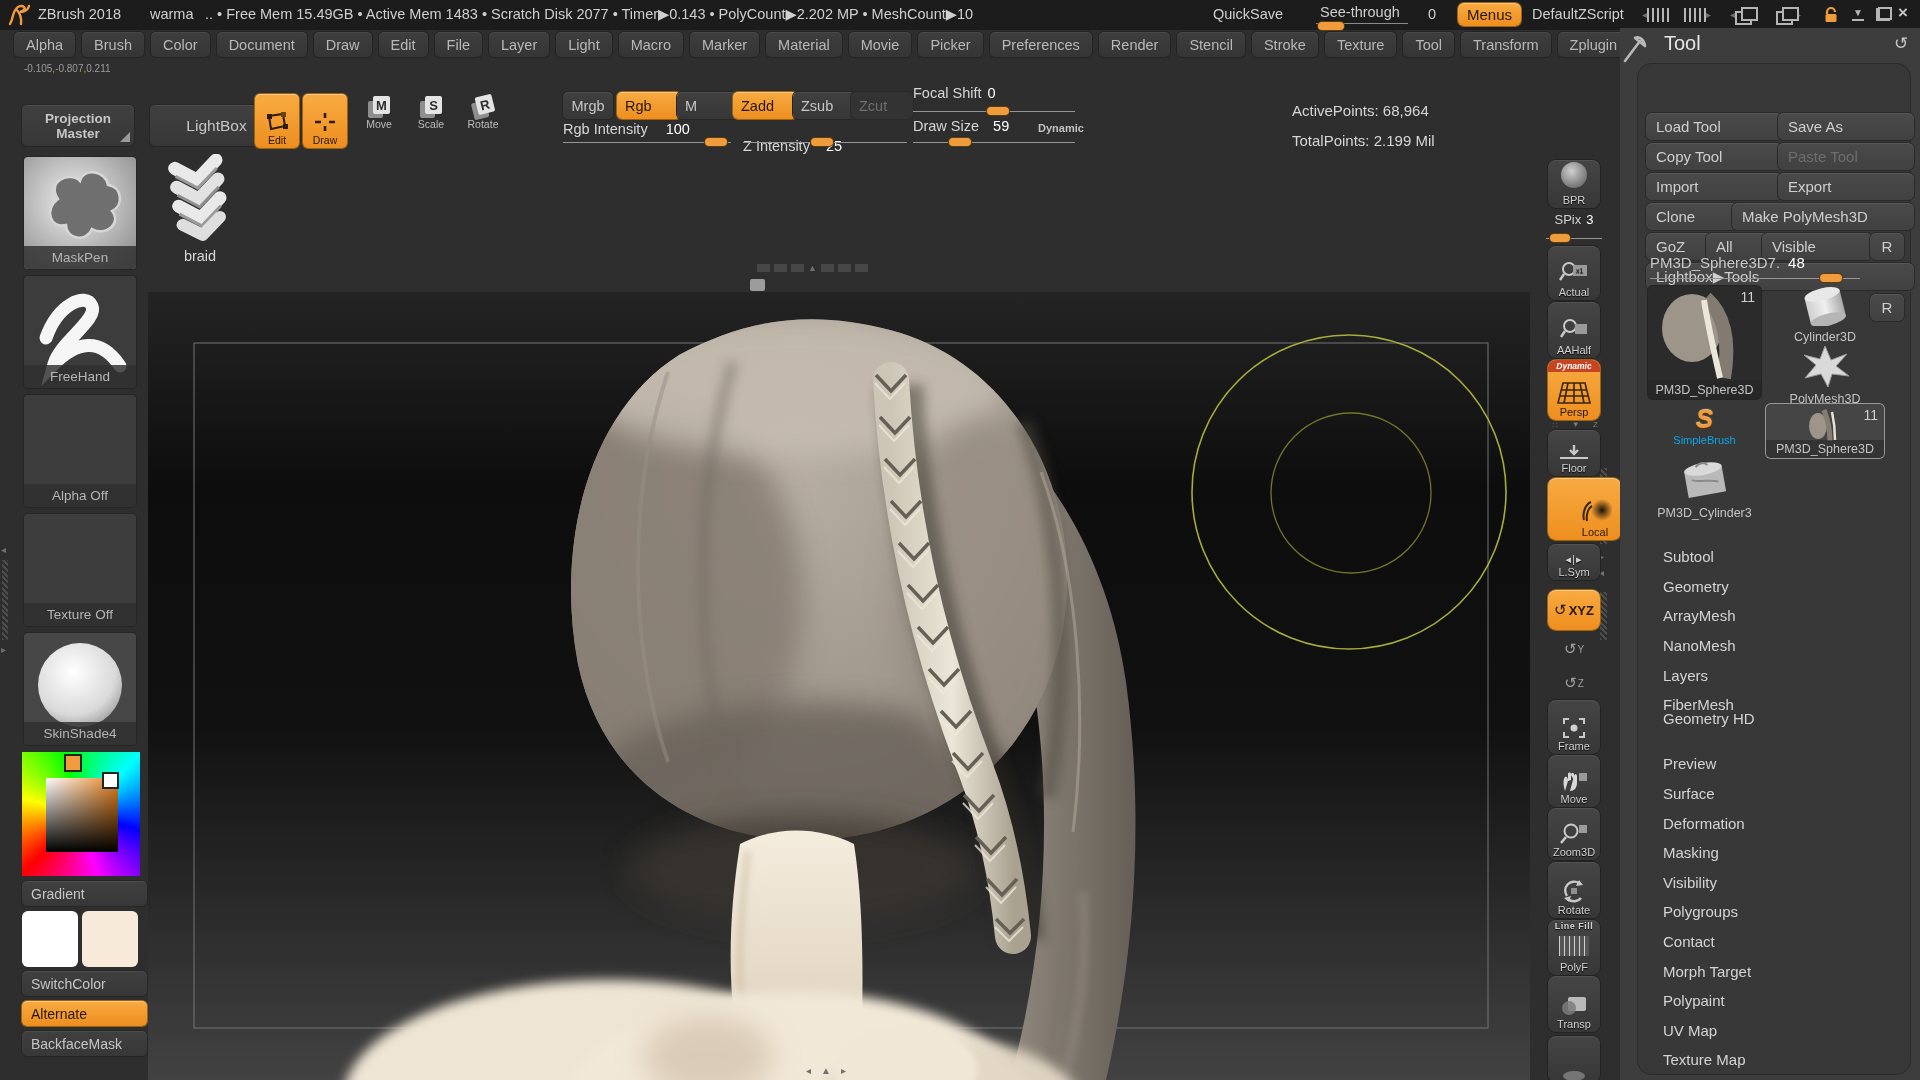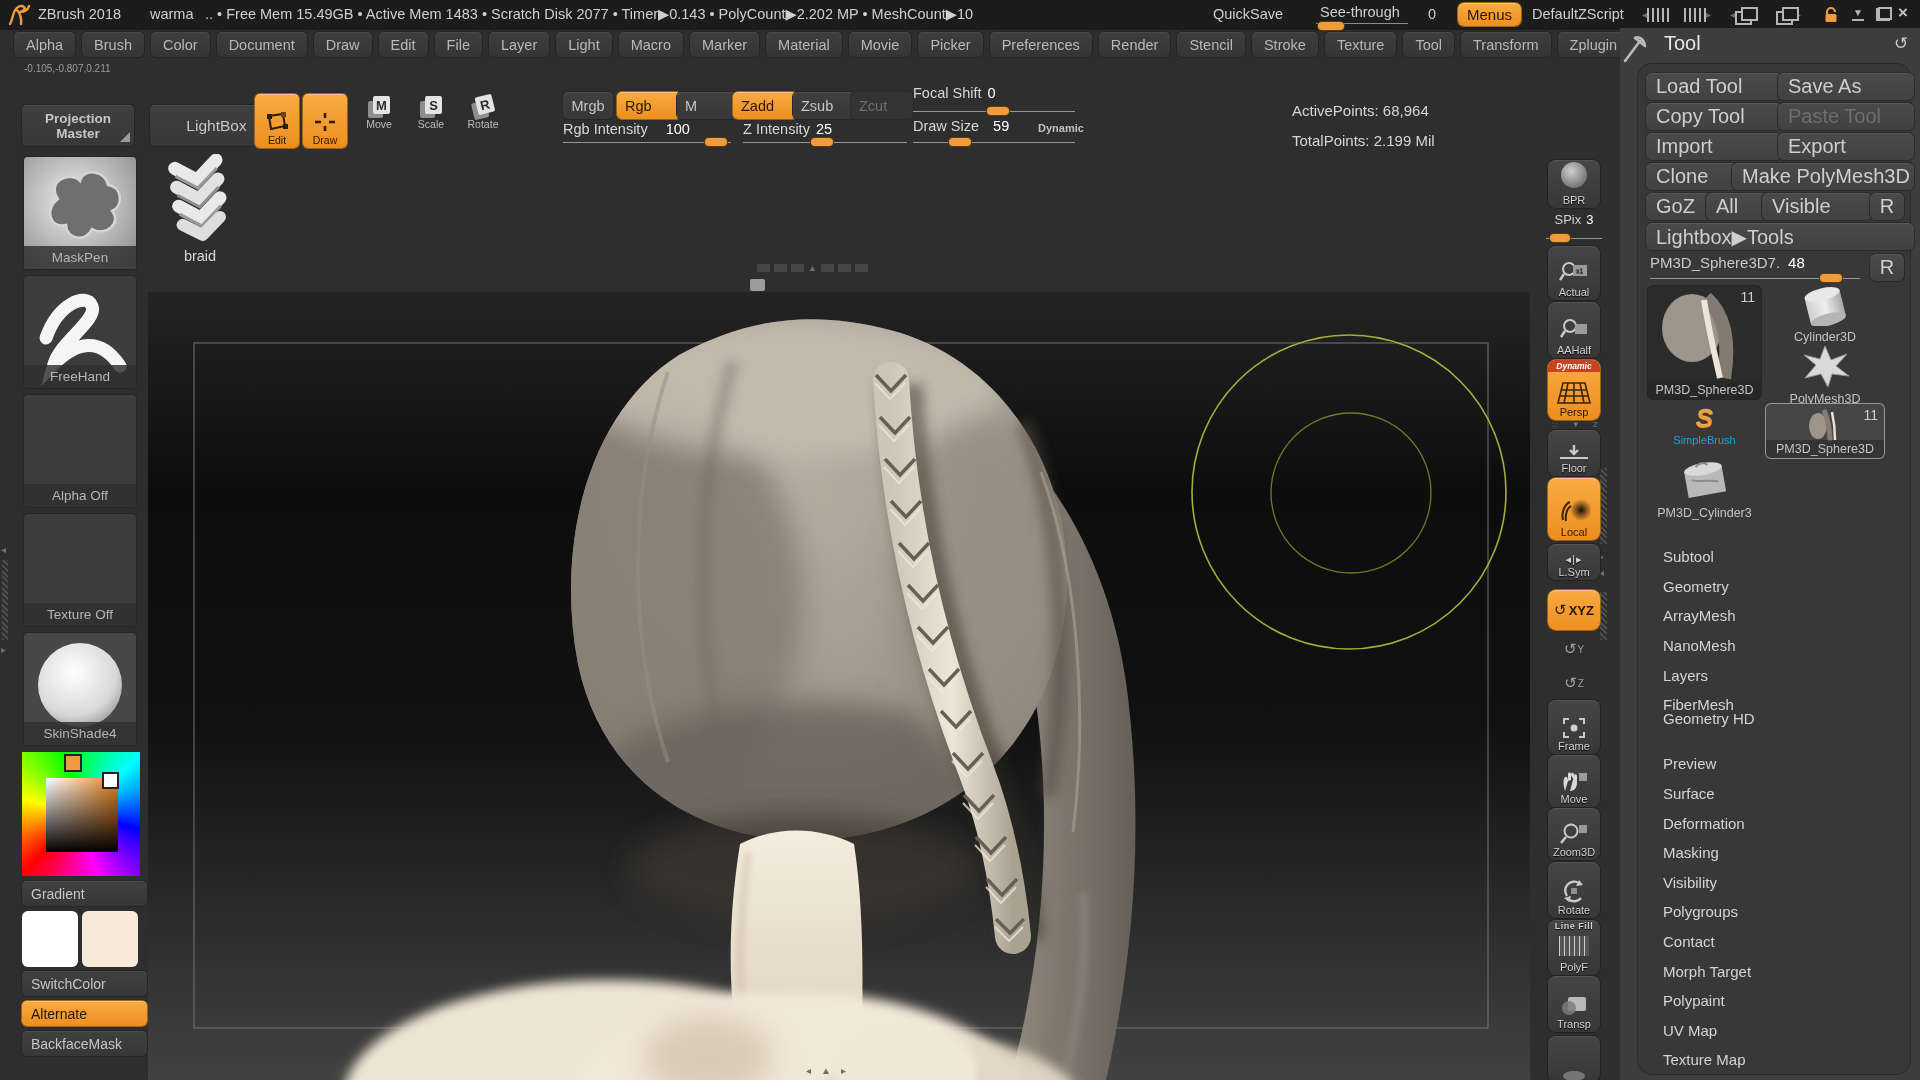--- a/index.html
+++ b/index.html
@@ -23,21 +23,21 @@
   .handle{position:absolute;top:-4px;width:22px;height:8px;border-radius:4px;background:#f09c3c;box-shadow:0 0 0 1px #5b3d0d;}
   
   .thumb{background:#3a3a3a;border-radius:4px;box-shadow:0 0 0 1px #262626;overflow:hidden;}
   .thumb-label{position:absolute;left:0;right:0;bottom:0;height:23px;background:rgba(46,46,46,.82);color:#b5b5b5;font-size:13.5px;display:flex;align-items:center;justify-content:center;white-space:nowrap;}
   .tray-btn{height:25px;border-radius:5px;font-size:14px;}
   
   .shelf-btn{left:1548px;width:52px;background:linear-gradient(#454545,#373737);border-radius:8px;box-shadow:0 0 0 1px #222, inset 0 1px 0 rgba(255,255,255,.08);color:#d2d2d2;font-size:11px;display:flex;flex-direction:column;align-items:center;justify-content:flex-end;padding-bottom:2px;text-shadow:0 1px 1px #000;overflow:hidden;}
   .shelf-btn.orange{text-shadow:none;}
   
   .panel{left:1620px;top:28px;width:300px;height:1052px;background:#3d3d3d;}
-  .tool-btn{background:linear-gradient(#4a4a4a,#414141);border-radius:6px;box-shadow:0 0 0 1px #2a2a2a, inset 0 1px 0 rgba(255,255,255,.07);color:#cecece;font-size:20px;display:flex;align-items:center;padding:0 0 0 10px;white-space:nowrap;overflow:hidden;}
+  .tool-btn{background:linear-gradient(#4a4a4a,#414141);border-radius:6px;box-shadow:0 0 0 1px #2a2a2a, inset 0 1px 0 rgba(255,255,255,.07);color:#cecece;font-size:15px;display:flex;align-items:center;padding:0 0 0 10px;white-space:nowrap;overflow:hidden;margin-top:40px;}
   .tool-btn.center{justify-content:center;padding:0;}
   .tool-btn.dim{color:#6e6e6e;}
   .tile{background:#2f2f2f;border-radius:5px;box-shadow:0 0 0 1px #242424;overflow:hidden;}
   .tile-label{position:absolute;left:0;right:0;bottom:0;background:rgba(38,38,38,.78);color:#c4c4c4;font-size:12.5px;text-align:center;padding:2px 0;white-space:nowrap;overflow:hidden;}
   .badge{position:absolute;top:3px;right:6px;color:#cfcfcf;font-size:14px;}
   .section-row{position:absolute;left:1648px;width:255px;height:29.6px;display:flex;align-items:center;padding-left:15px;color:#d4d4d4;font-size:15px;}
   
   .hatch{background:repeating-linear-gradient(45deg,#4d4d4d 0 2px,#2e2e2e 2px 4px);}
   .tri{color:#6f6f6f;font-size:10px;line-height:10px;}
   .dynbanner{position:absolute;left:0;right:0;top:0;height:12px;background:#c8431f;color:#fff;font-size:8.5px;font-weight:bold;font-style:italic;display:flex;align-items:center;justify-content:center;border-radius:7px 7px 0 0;}
@@ -192,21 +192,21 @@
   <div class="abs btn dim" style="left:851px;top:92px;width:54px;height:27px;justify-content:flex-start;padding-left:8px;box-shadow:0 0 0 1px #2a2a2a;background:#333;">Zcut</div>
 
   <div class="abs row" style="left:563px;top:121px;gap:18px;">
     <span class="lbl">Rgb Intensity</span>
       <span class="lbl val">100</span>
   </div>
   <div class="abs track" style="left:563px;top:142px;width:168px;">
       <span class="handle" style="left:142px;"></span>
     </div>
 
-  <div class="abs row" style="left:743px;top:121px;gap:6px;justify-content:center;">
+  <div class="abs row" style="left:743px;top:138px;gap:16px;justify-content:center;">
     <span class="lbl">Z Intensity</span>
       <span class="lbl val">25</span>
   </div>
   <div class="abs track" style="left:743px;top:142px;width:164px;">
       <span class="handle" style="left:68px;"></span>
     </div>
 
   <div class="abs row" style="left:913px;top:85px;gap:6px;">
     <span class="lbl">Focal Shift</span>
       <span class="lbl val">0</span>
@@ -459,21 +459,21 @@
       <span>Z</span>
   </div>
   <div class="abs shelf-btn" style="top:430px;height:44px;">
     <svg width="32" height="18" viewBox="0 0 32 18">
         <line x1="2" y1="14" x2="30" y2="14" stroke="#c9c9c9" stroke-width="2"></line>
         <path d="M16 1 L16 9 M12 6 L16 10 L20 6" stroke="#c9c9c9" stroke-width="2.4" fill="none"></path>
       </svg>
     <span>Floor</span>
   </div>
 
-  <div class="abs shelf-btn orange" style="top:478px;height:60px;">
+  <div class="abs shelf-btn orange" style="top:478px;height:60px;padding-left:21px;">
     <svg width="34" height="28" viewBox="0 0 34 28">
         <defs>
           <radialGradient id="locG" cx="0.5" cy="0.5" r="0.5">
             <stop offset="0" stop-color="#1a1208"></stop>
             <stop offset="1" stop-color="#1a1208" stop-opacity="0"></stop>
           </radialGradient>
         </defs>
         <circle cx="24" cy="12" r="11" fill="url(#locG)"></circle>
         <path d="M6 22 C4 14 8 6 13 4 M9 23 C8 17 10 10 14 8" stroke="#3a2508" stroke-width="2" fill="none"></path>
       </svg>

